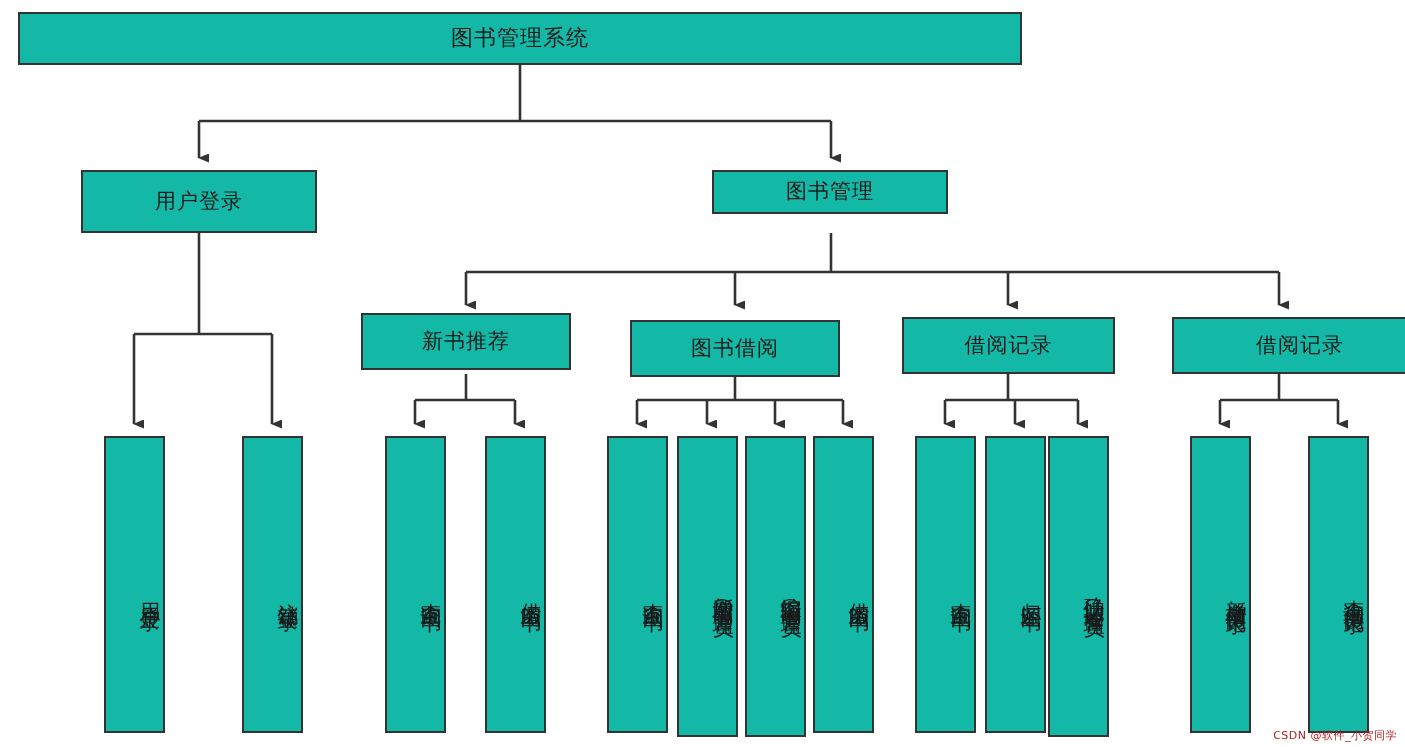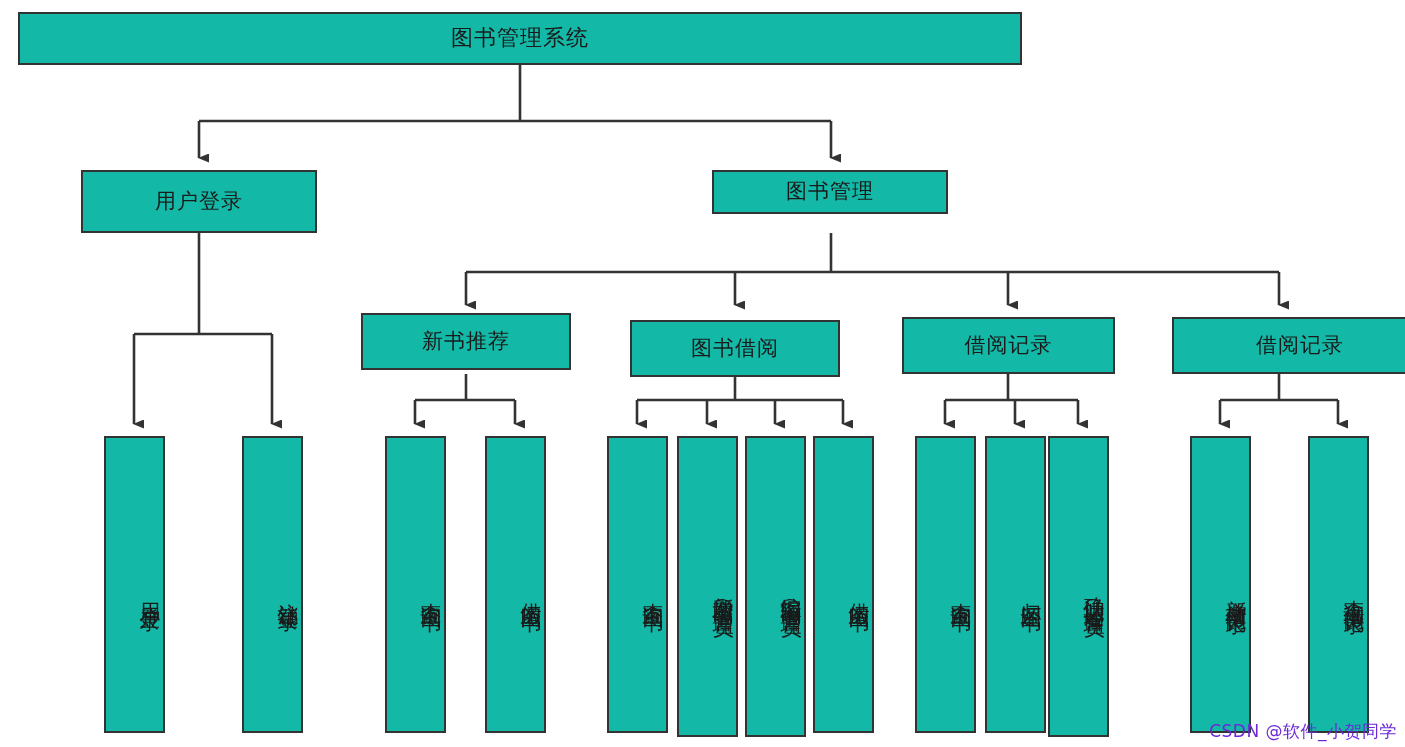--- a/index.html
+++ b/index.html
@@ -44,22 +44,22 @@
     align-items:flex-start;
     justify-content:center;
   }
   .node.root{
     font-size:22px;
   }
   .watermark{
     position:absolute;
     right:8px;
     bottom:4px;
-    font-size:17px;
-    color:#6d28d9;
+    font-size:11px;
+    color:#b91c1c;
     letter-spacing:0.5px;
     white-space:nowrap;
     z-index:5;
   }
 </style>
 </head>
 <body>
 
 <div id="canvas">
 

